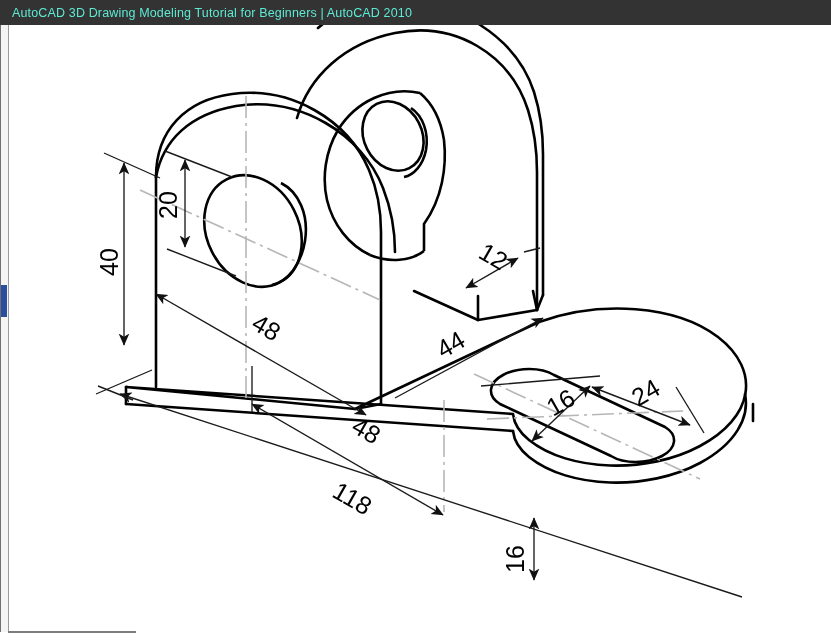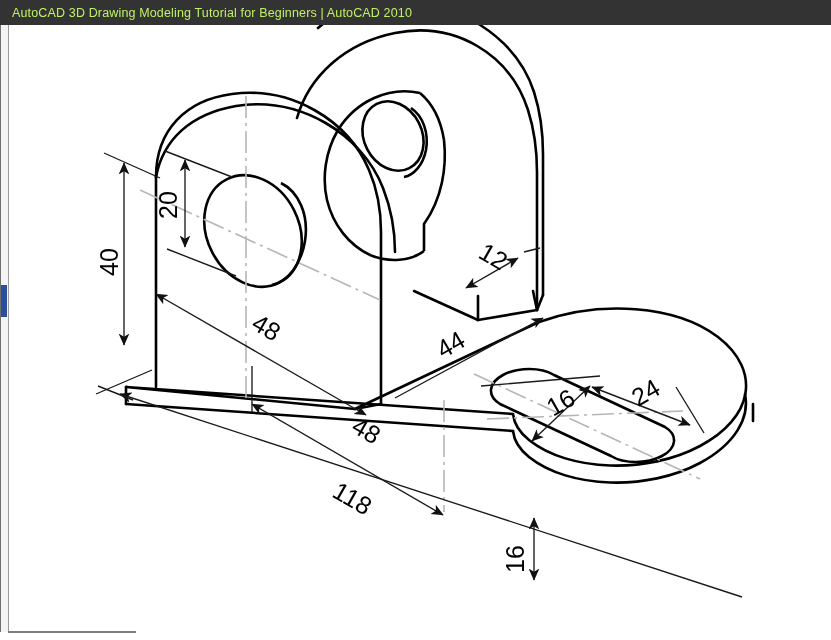--- a/index.html
+++ b/index.html
@@ -10,21 +10,21 @@
   #root{position:absolute;inset:0;background:#ffffff;}
 
   
   #titlebar{
     position:absolute;left:0;top:0;width:831px;height:25px;
     background:#333333;
     display:flex;align-items:center;
     z-index:40;
   }
   #titlebar .title-text{
-    color:#bef264;font-size:12.5px;letter-spacing:.15px;
+    color:#5eead4;font-size:12.5px;letter-spacing:.15px;
     margin-left:12px;white-space:nowrap;
   }
 
   
   #left-scrollbar{
     position:absolute;left:0;top:25px;width:9px;height:607px;
     background:#f4f4f4;border-right:1px solid #9a9a9a;border-left:1px solid #6f6f6f;
     z-index:30;box-sizing:border-box;
   }
   #left-scroll-thumb{

